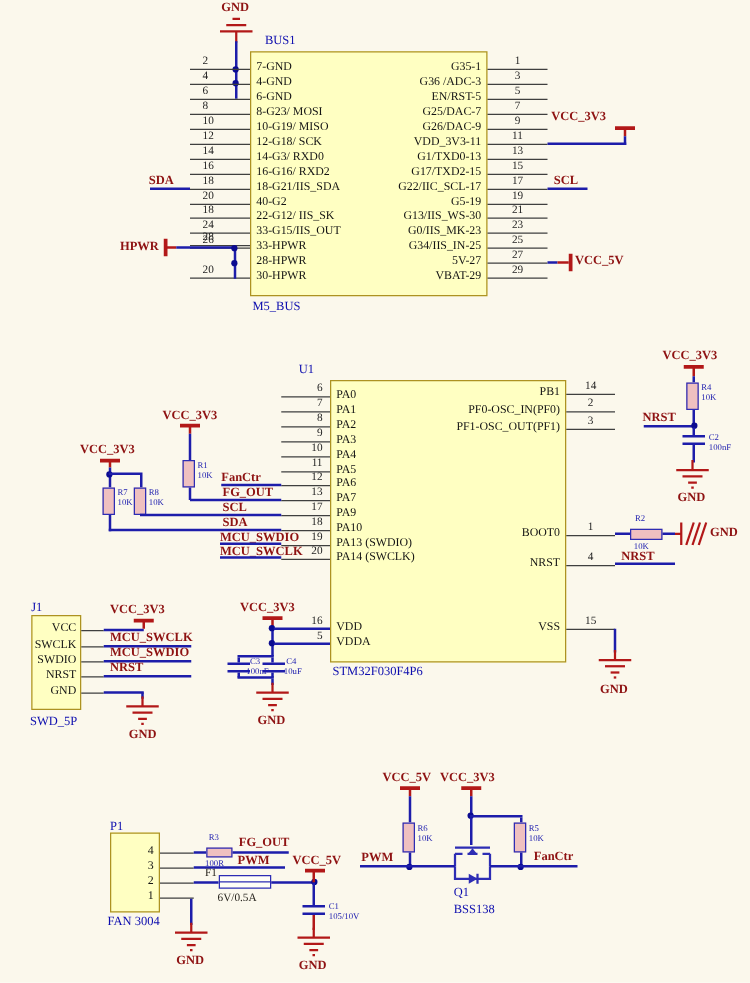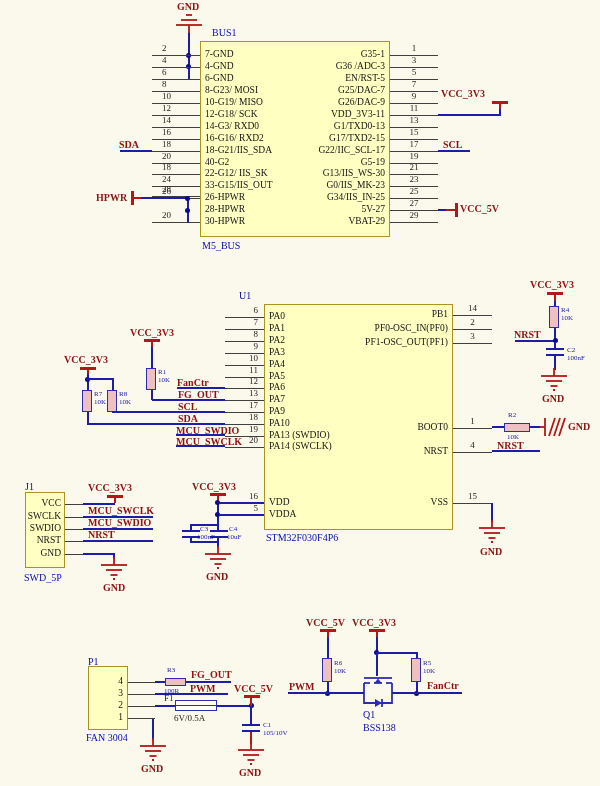--- a/index.html
+++ b/index.html
@@ -126,21 +126,21 @@
   <div class="pname" style="left:205px;top:73px">6-GND</div>
   <div class="pname" style="left:205px;top:85px">8-G23/ MOSI</div>
   <div class="pname" style="left:205px;top:97px">10-G19/ MISO</div>
   <div class="pname" style="left:205px;top:109px">12-G18/ SCK</div>
   <div class="pname" style="left:205px;top:121px">14-G3/ RXD0</div>
   <div class="pname" style="left:205px;top:133px">16-G16/ RXD2</div>
   <div class="pname" style="left:205px;top:145px">18-G21/IIS_SDA</div>
   <div class="pname" style="left:205px;top:157px">40-G2</div>
   <div class="pname" style="left:205px;top:168px">22-G12/ IIS_SK</div>
   <div class="pname" style="left:205px;top:180px">33-G15/IIS_OUT</div>
-  <div class="pname" style="left:205px;top:192px">26-HPWR</div>
+  <div class="pname" style="left:205px;top:192px">33-HPWR</div>
   <div class="pname" style="left:205px;top:204px">28-HPWR</div>
   <div class="pname" style="left:205px;top:216px">30-HPWR</div>
 
   <div class="pstub nc" style="left:390px;top:43px;width:48px">
       <span class="pnum">1</span>
     </div>
   <div class="pstub nc" style="left:390px;top:55px;width:48px">
       <span class="pnum">3</span>
     </div>
   <div class="pstub nc" style="left:390px;top:67px;width:48px">

